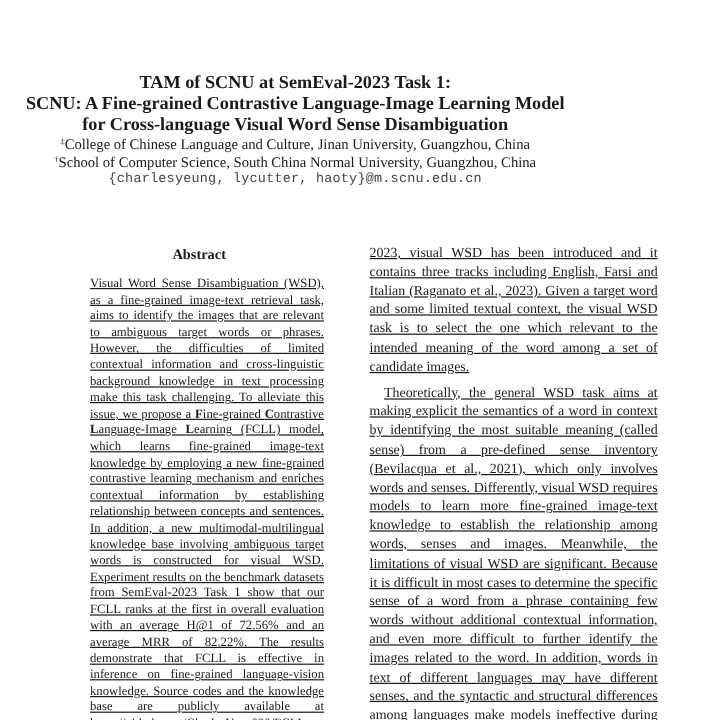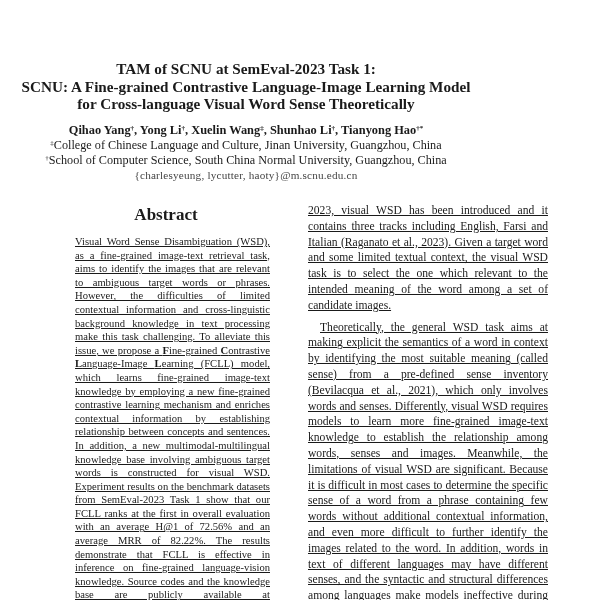--- a/index.html
+++ b/index.html
@@ -1,46 +1,39 @@
 <!DOCTYPE html>
 <html><head>
 <meta charset="utf-8">
 <style>
   html, body { margin: 0; padding: 0; background: #ffffff; }
   body { width: 600px; height: 600px; overflow: hidden; position: relative; font-family: "Liberation Serif", serif; color: #1a1a1a; }
   .header { position: absolute; left: 0; top: 60px; width: 492px; text-align: center; }
   .title { font-weight: bold; font-size: 15.2px; line-height: 17.5px; margin: 0; }
   .authors { font-weight: bold; font-size: 12.4px; line-height: 15px; margin-top: 10px; }
   .affil { font-size: 12.2px; line-height: 15px; }
-  .email { font-family: Liberation Serif, serif; font-size: 11.2px; line-height: 15px; color: #444; letter-spacing: 0.2px; }
+  .email { font-family: Liberation Mono, monospace; font-size: 11.2px; line-height: 15px; color: #444; letter-spacing: 0.2px; }
   sup { font-size: 7px; vertical-align: top; position: relative; top: -2px; }
   .col-left { position: absolute; left: 40px; top: 205px; width: 252px; }
   .col-right { position: absolute; left: 308px; top: 203px; width: 240px; }
-  .abstract-title { text-align: center; font-weight: bold; font-size: 17px; margin: 0 0 10px 0; }
+  .abstract-title { text-align: center; font-weight: bold; font-size: 12px; margin: 0 0 10px 0; }
   .abstract { margin-left: 35px; width: 195px; font-size: 10.6px; line-height: 13.6px; text-align: justify; hyphens: manual; }
   .body-text { font-size: 11.6px; line-height: 15.8px; text-align: justify; margin: 0; }
   .indent { text-indent: 12px; margin-top: 6px; }
   p { margin: 0; text-decoration: underline; }
   b { font-weight: bold; }
 </style>
 </head>
 <body>
 
 <div class="header">
   <div class="title">
     <div>TAM of SCNU at SemEval-2023 Task 1:</div>
     <div>SCNU: A Fine-grained Contrastive Language-Image Learning Model</div>
-    <div>for Cross-language Visual Word Sense Theoretically</div>
-  </div>
-  <div class="authors">
-    <span>Qihao Yang</span><sup>†</sup>,
-    <span>Yong Li</span><sup>†</sup>,
-    <span>Xuelin Wang</span><sup>‡</sup>,
-    <span>Shunhao Li</span><sup>†</sup>,
-    <span>Tianyong Hao</span><sup>†*</sup>
+    <div>for Cross-language Visual Word Sense Disambiguation</div>
   </div>
   <div class="affil"><sup>‡</sup><span>College of Chinese Language and Culture, Jinan University, Guangzhou, China</span></div>
   <div class="affil"><sup>†</sup><span>School of Computer Science, South China Normal University, Guangzhou, China</span></div>
   <div class="email">{charlesyeung, lycutter, haoty}@m.scnu.edu.cn</div>
 </div>
 
 <div class="col-left">
   <div class="abstract-title">Abstract</div>
   <p class="abstract"><span>Visual Word Sense Disambiguation (WSD), as a fine-grained image-text retrieval task, aims to identify the images that are relevant to ambiguous target words or phrases.  However, the difficulties of limited contextual information and cross-linguistic background knowledge in text processing make this task challenging.  To alleviate this issue, we propose a </span><b>F</b><span>ine-grained </span><b>C</b><span>ontrastive </span><b>L</b><span>anguage-Image </span><b>L</b><span>earning (FCLL) model, which learns fine-grained image-text knowledge by employing a new fine-grained contrastive learning mechanism and enriches contextual information by establishing relationship between concepts and sentences.  In addition, a new multimodal-multilingual knowledge base involving ambiguous target words is constructed for visual WSD. Experiment results on the benchmark datasets from SemEval-2023 Task 1 show that our FCLL ranks at the first in overall evaluation with an average H@1 of 72.56% and an average MRR of 82.22%. The results demonstrate that FCLL is effective in inference on fine-grained language-vision knowledge. Source codes and the knowledge base are publicly available at https://github.com/CharlesYang030/FCLL.</span></p>
 

